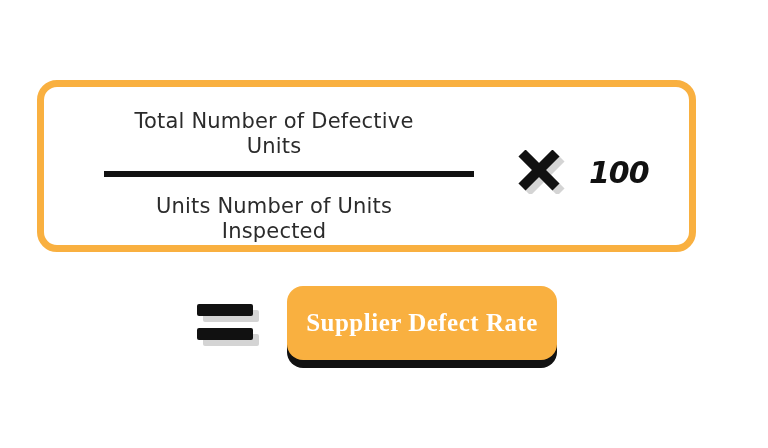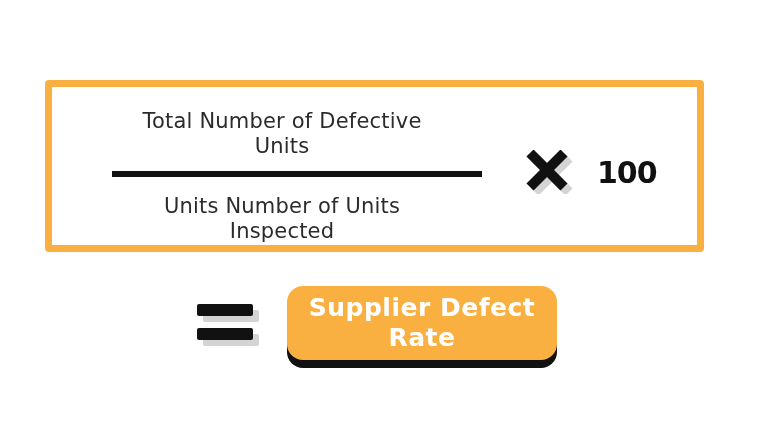--- a/index.html
+++ b/index.html
@@ -1,46 +1,47 @@
 <!DOCTYPE html>
 <html><head>
   <meta charset="utf-8">
   <style>
     html, body { margin:0; padding:0; }
     body {
       width:768px; height:448px; background:#ffffff; position:relative; overflow:hidden;
       font-family: "DejaVu Sans", "Liberation Sans", sans-serif;
     }
     .formula-box {
-      position:absolute; left:45px; top:80px; width:659px; height:172px;
-      border:7px solid #f9b040; border-radius:4px; box-sizing:border-box; background:#fff;
+      position:absolute; left:37px; top:80px; width:659px; height:172px;
+      border:7px solid #f9b040; border-radius:20px; box-sizing:border-box; background:#fff;
     }
     .numerator, .denominator {
       position:absolute; left:70px; width:320px; text-align:center;
       color:#2b2b2b; font-size:21px; line-height:25px; letter-spacing:0.2px;
     }
     .numerator { top:22px; }
     .denominator { top:107px; }
     .fraction-bar {
       position:absolute; left:60px; top:84px; width:370px; height:6px; background:#111;
     }
     .times-icon { position:absolute; left:473px; top:63px; width:50px; height:44px; }
     .multiplier {
       position:absolute; left:545px; top:68px; font-size:30px; font-weight:bold; color:#111;
       letter-spacing:-1px;
+      font-style:italic;
     }
     .equals-icon { position:absolute; left:197px; top:304px; width:64px; height:48px; }
     .result-pill {
       position:absolute; left:287px; top:286px; width:270px; height:74px;
       background:#f9b040; border-radius:16px;
       box-shadow: 0 8px 0 #111;
       display:flex; align-items:center; justify-content:center; text-align:center;
     }
     .result-label {
-      color:#ffffff; font-weight:bold; font-size:25px; line-height:30px; letter-spacing:0.5px;
+      color:#ffffff; font-weight:bold; font-size:25px; line-height:30px; letter-spacing:0.5px;font-family:Liberation Serif, serif;
     }
   </style>
 </head>
 <body>
 
 <div class="formula-box">
   <div class="numerator">Total Number of Defective Units</div>
   <div class="fraction-bar"></div>
   <div class="denominator">Units Number of Units Inspected</div>
 

